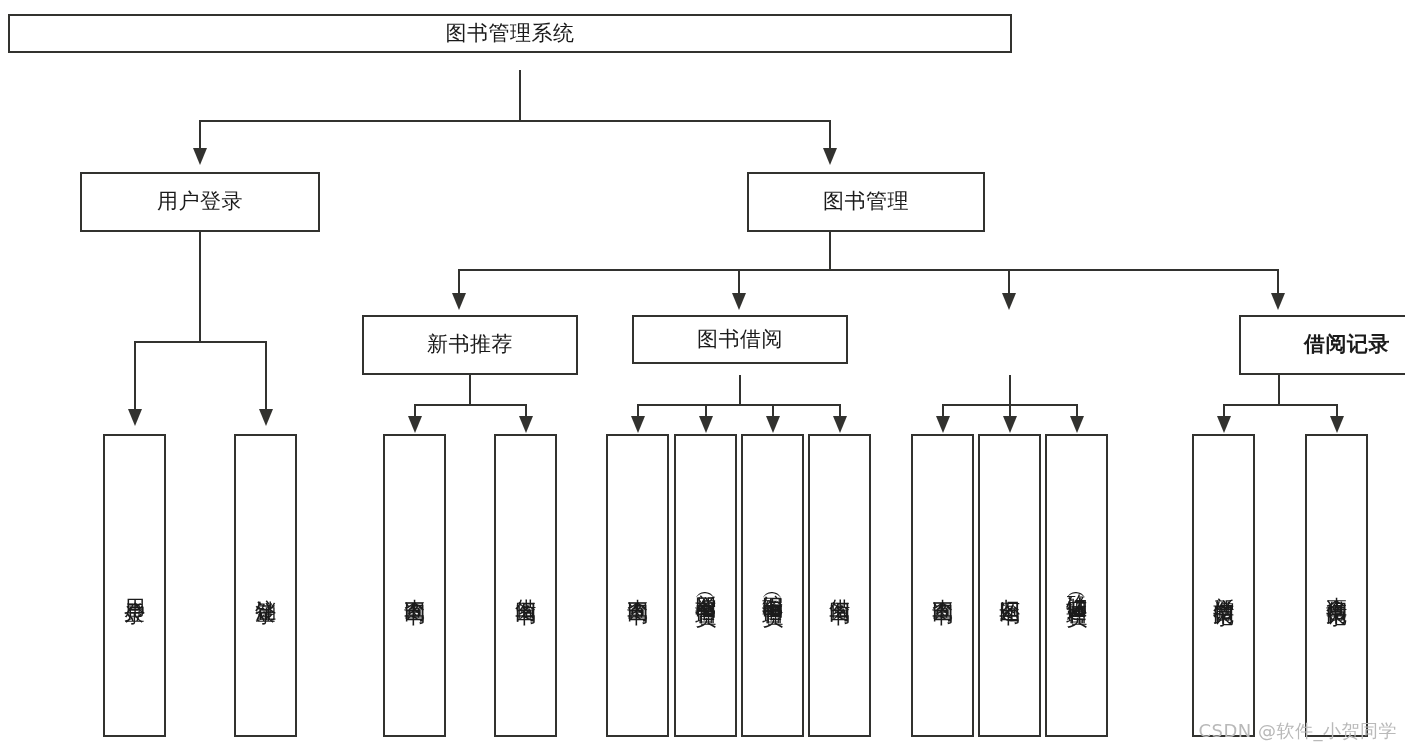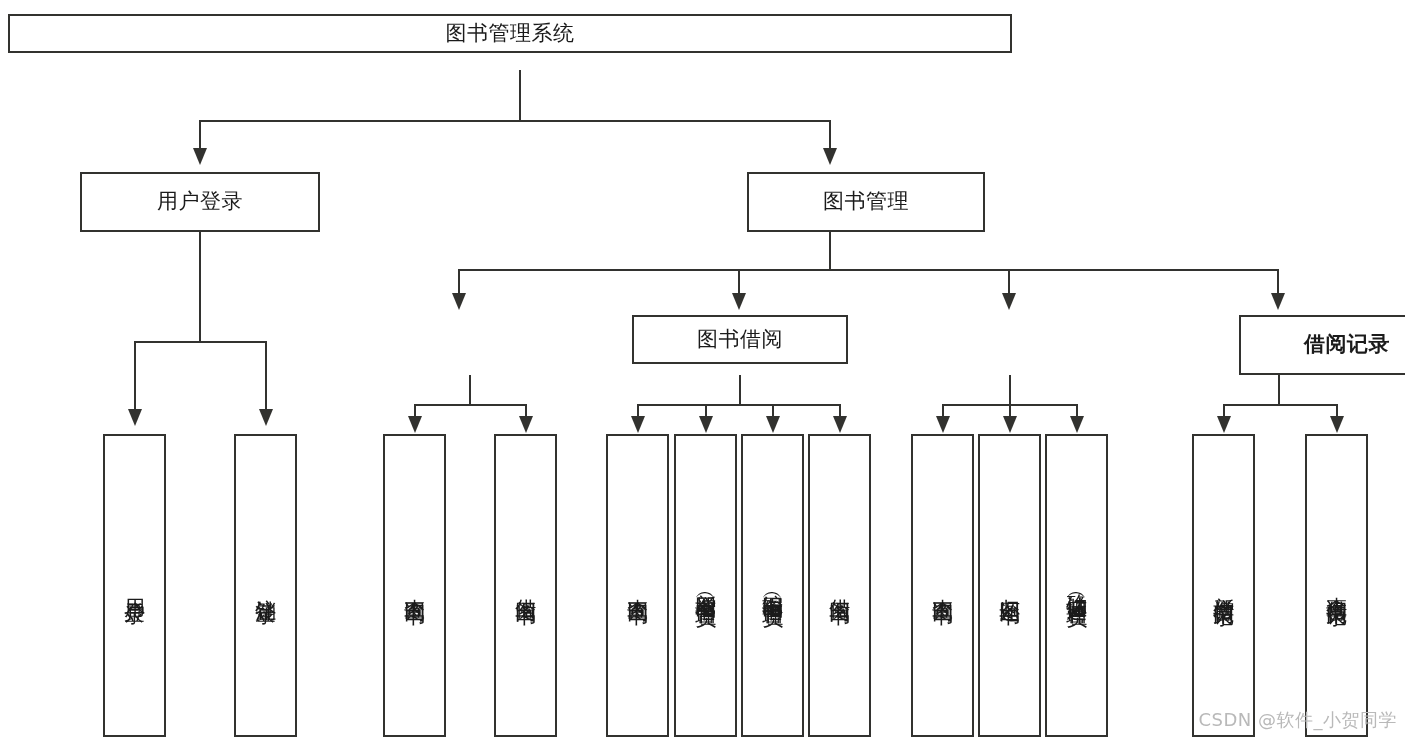--- a/index.html
+++ b/index.html
@@ -55,21 +55,21 @@
     position: absolute;
     width: 0;
     height: 0;
     border-left: 7px solid transparent;
     border-right: 7px solid transparent;
     border-top: 17px solid #32322f;
   }
   .watermark {
     position: absolute;
     right: 8px;
-    bottom: 15px;
+    bottom: 4px;
     font-size: 18px;
     color: #b9b9b9;
     letter-spacing: 0.5px;
     white-space: nowrap;
     pointer-events: none;
     margin-top: 44px;
   }
 </style>
 </head>
 <body>
@@ -108,20 +108,23 @@
   <div class="conn h" style="left:458px; top:269px; width:821px; height:2px;"></div>
   <div class="conn v" style="left:458px; top:269px; width:2px; height:26px;"></div>
   <div class="arrow" style="left:452px; top:293px;"></div>
   <div class="conn v" style="left:738px; top:269px; width:2px; height:26px;"></div>
   <div class="arrow" style="left:732px; top:293px;"></div>
   <div class="conn v" style="left:1008px; top:269px; width:2px; height:26px;"></div>
   <div class="arrow" style="left:1002px; top:293px;"></div>
   <div class="conn v" style="left:1277px; top:269px; width:2px; height:26px;"></div>
   <div class="arrow" style="left:1271px; top:293px;"></div>
 
+  <div class="node" style="left:362px; top:315px; width:216px; height:60px;">
+    <span class="lbl">新书推荐</span>
+  </div>
   <div class="node" style="left:632px; top:315px; width:216px; height:49px;">
     <span class="lbl">图书借阅</span>
   </div>
   <div class="node" style="left:1239px; top:315px; width:216px; height:60px;font-weight:bold;">
     <span class="lbl">借阅记录</span>
   </div>
 
   <div class="conn v" style="left:469px; top:375px; width:2px; height:30px;"></div>
   <div class="conn h" style="left:414px; top:404px; width:113px; height:2px;"></div>
   <div class="conn v" style="left:414px; top:404px; width:2px; height:14px;"></div>

